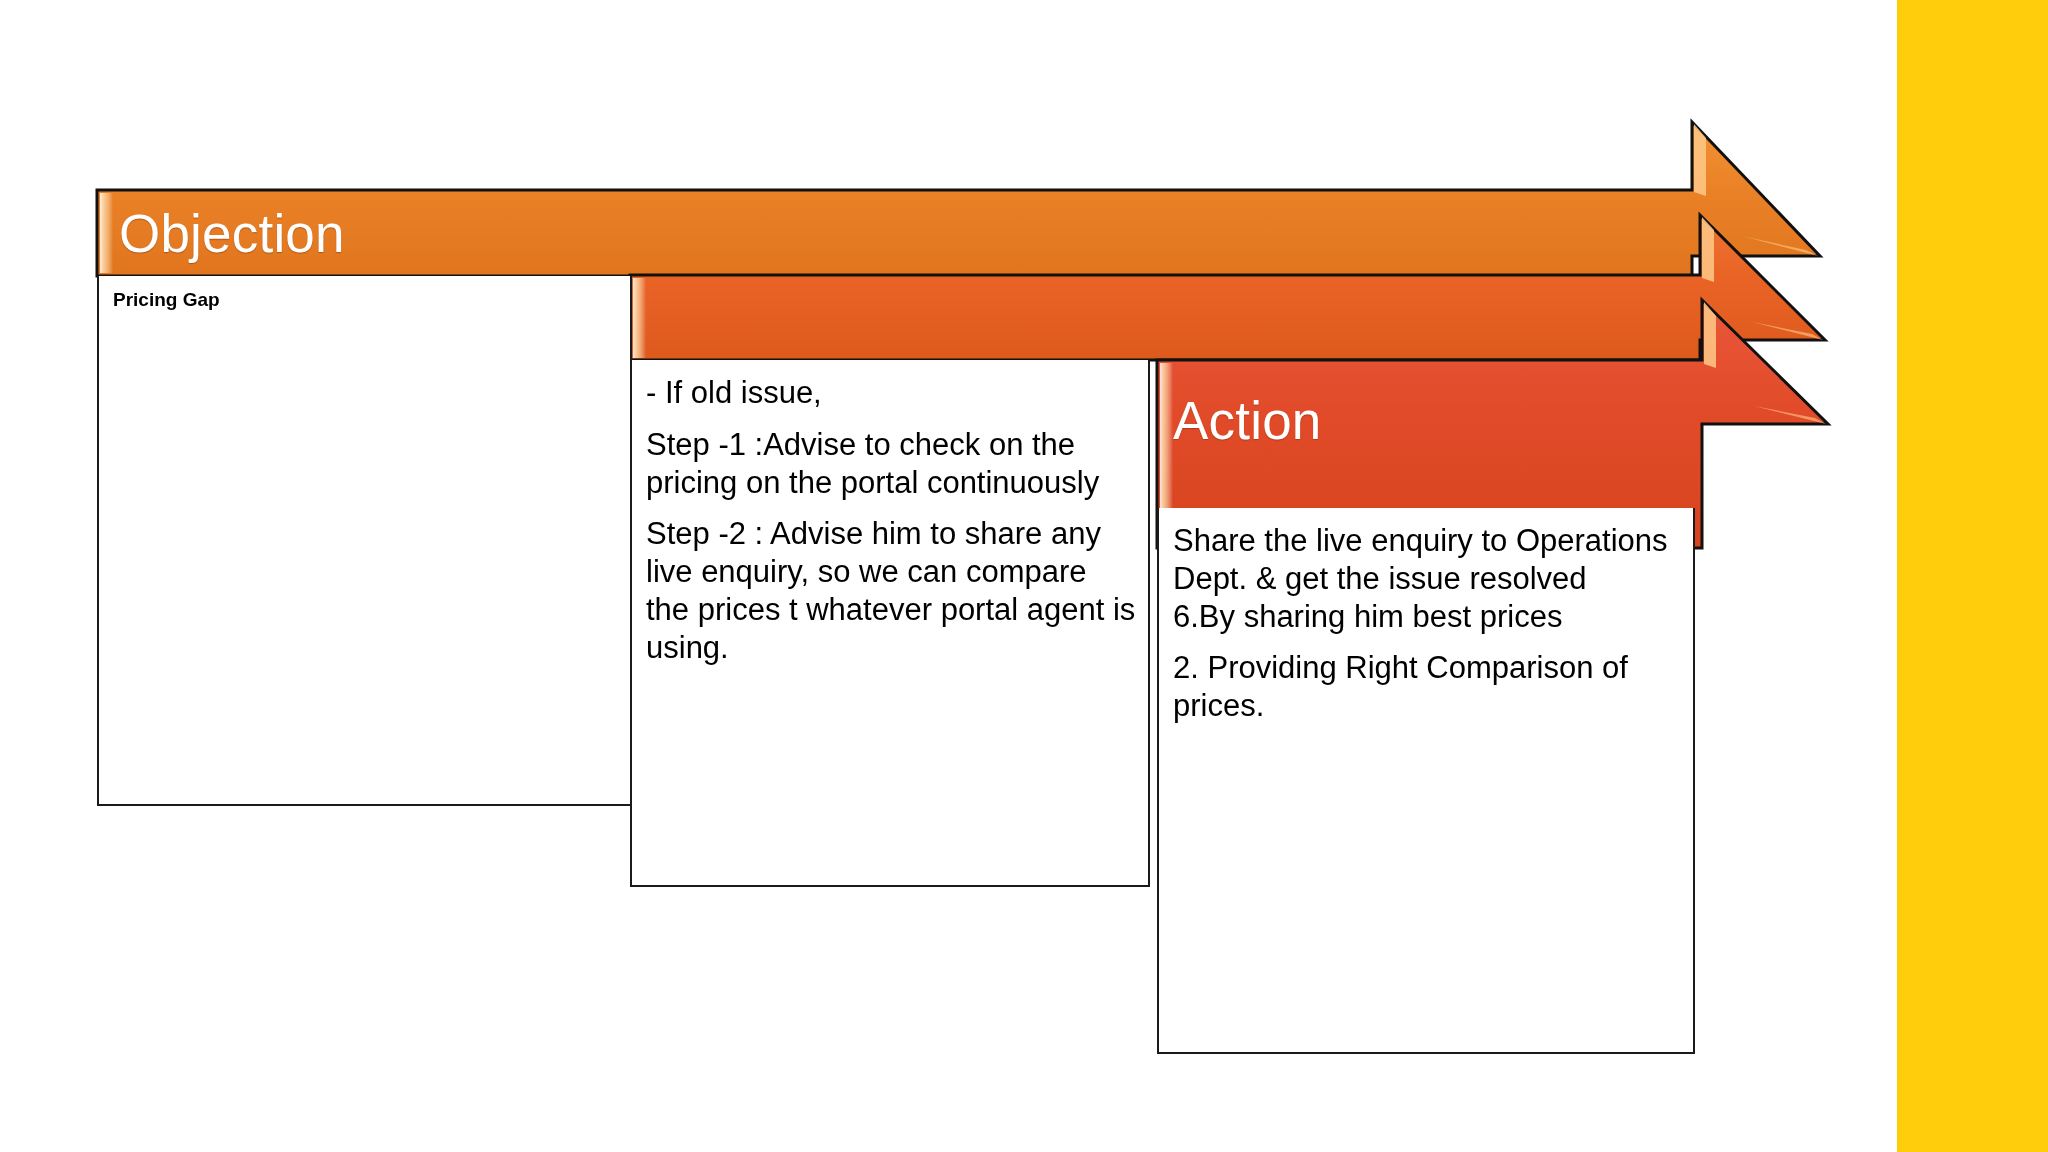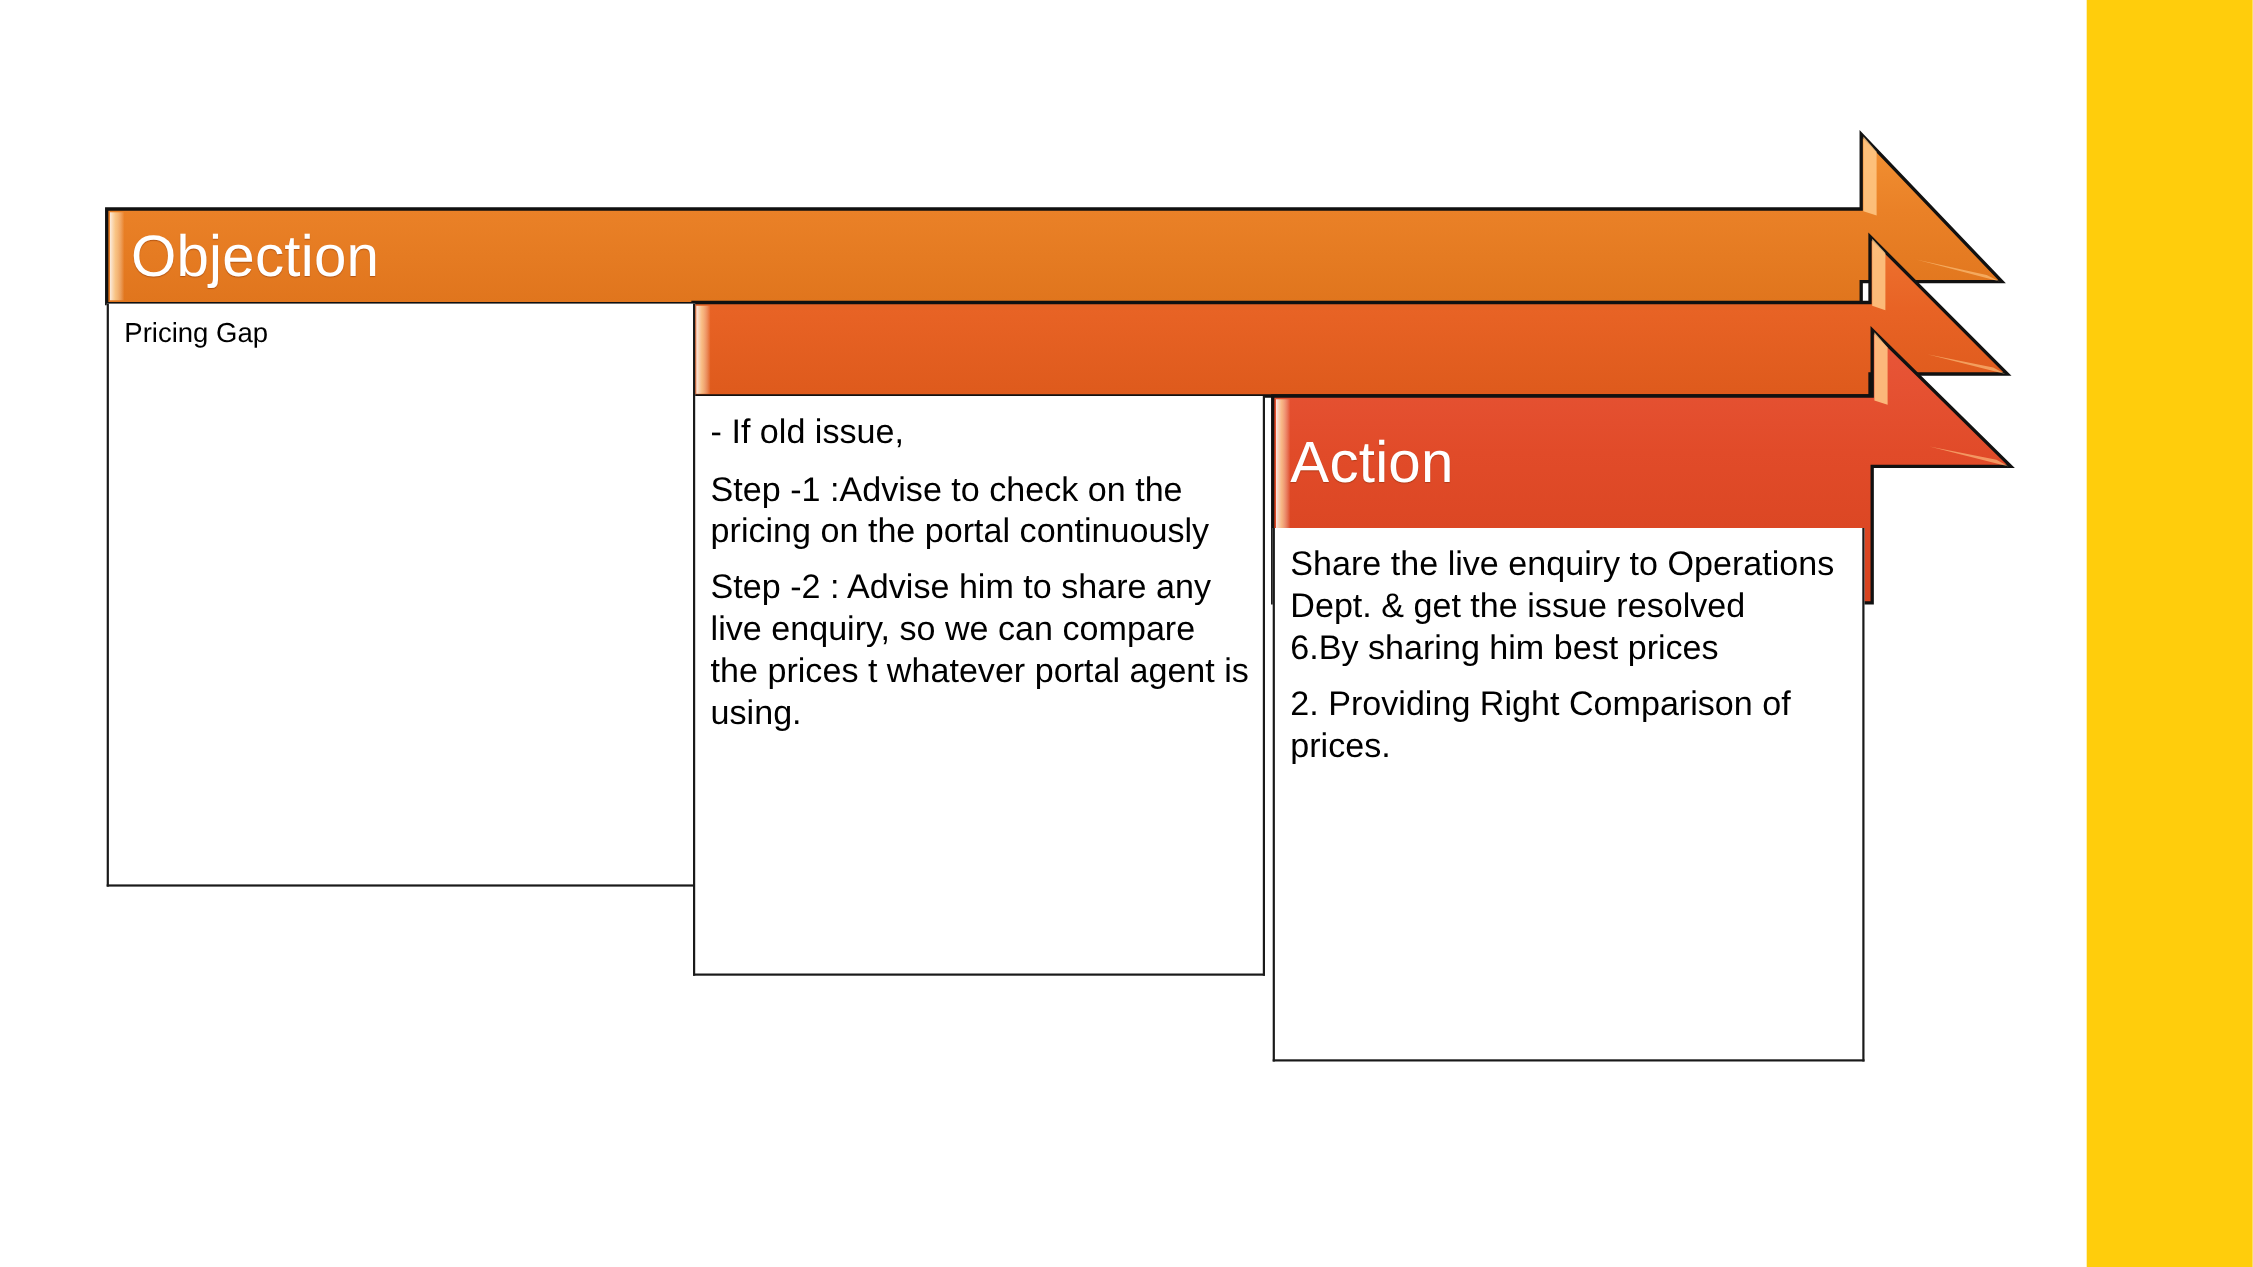--- a/index.html
+++ b/index.html
@@ -61,21 +61,21 @@
     padding:14px 12px 10px 14px;
     color:#000000;
     font-size:31px;
     line-height:1.22;
   }
   .body-text p{margin:0 0 14px 0;}
   .body-text p.tight{margin-bottom:0;}
   .body-text p:last-child{margin-bottom:0;}
 
   
-  .obj-text{font-size:25px;padding:12px 12px 10px 14px;}
+  .obj-text{font-size:19px;padding:12px 12px 10px 14px;font-weight:bold;}
 </style>
 </head>
 <body>
 
 <div class="slide">
 
   <svg class="arrows" viewBox="0 0 2048 1152" width="2048" height="1152" xmlns="http://www.w3.org/2000/svg">
     <defs>
       <linearGradient id="gObj" x1="0" y1="0" x2="0" y2="1">
         <stop offset="0%" stop-color="#F29234"></stop>
@@ -139,21 +139,21 @@
 
   <div class="body-box" style="left:630px;top:360px;width:520px;height:527px;border-top:none;">
     <div class="body-text">
       <p>- If old issue,</p>
       <p>Step -1 :Advise to check on the pricing on the portal continuously</p>
       <p>Step -2 : Advise him to share any live enquiry, so we can compare the prices t whatever portal agent is using.</p>
     </div>
   </div>
 
 
-  <div class="body-box" style="left:1157px;top:480px;width:538px;height:485px;border-top:none;">
+  <div class="body-box" style="left:1157px;top:508px;width:538px;height:546px;border-top:none;">
     <div class="body-text">
       <p class="tight">Share the live enquiry to Operations Dept. &amp; get the issue resolved</p>
       <p>6.By sharing him best prices</p>
       <p>2. Providing Right Comparison of prices.</p>
     </div>
   </div>
 
   <div class="stage" style="left:1157px;top:360px;width:545px;height:120px;">
     <div class="header" style="padding-left:16px;align-items:center;">
       <span class="header-label" style="font-size:53px;">Action</span>

